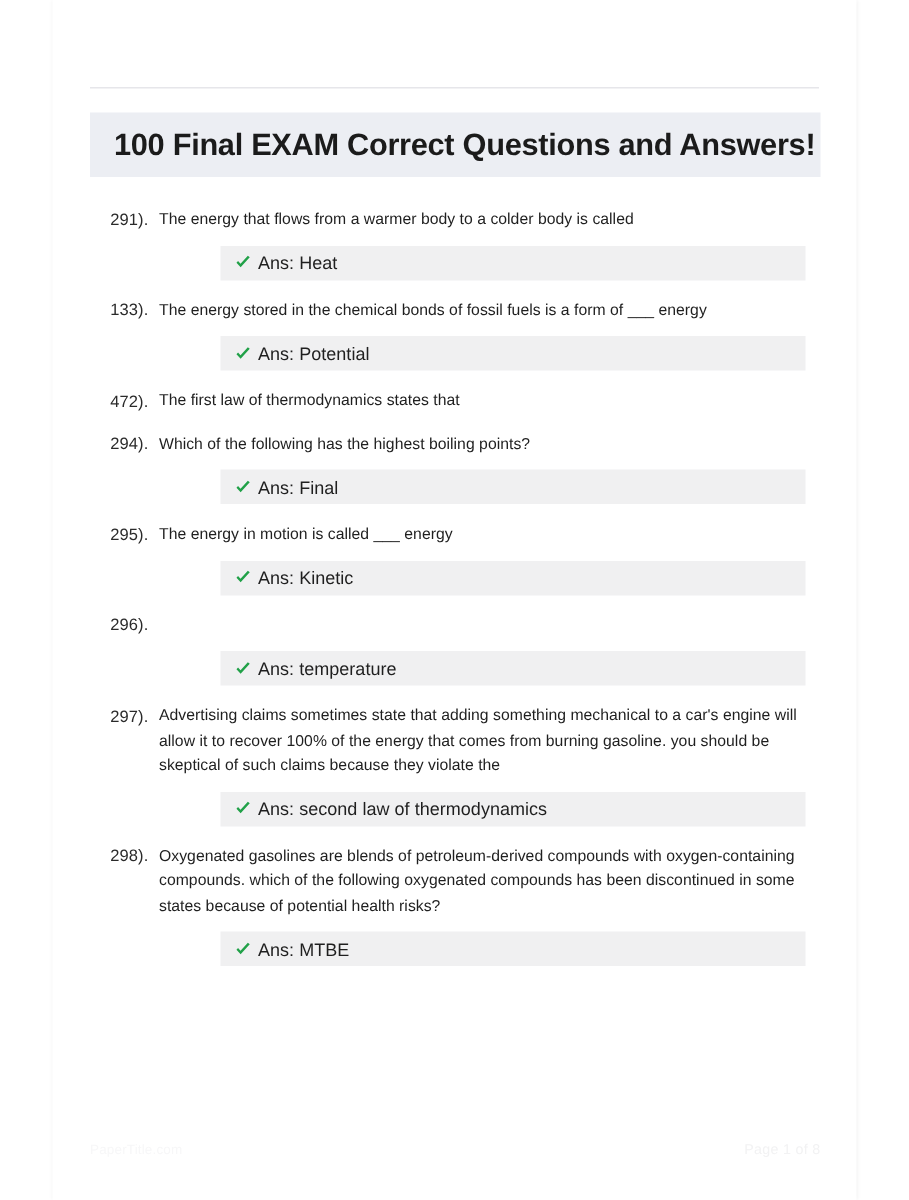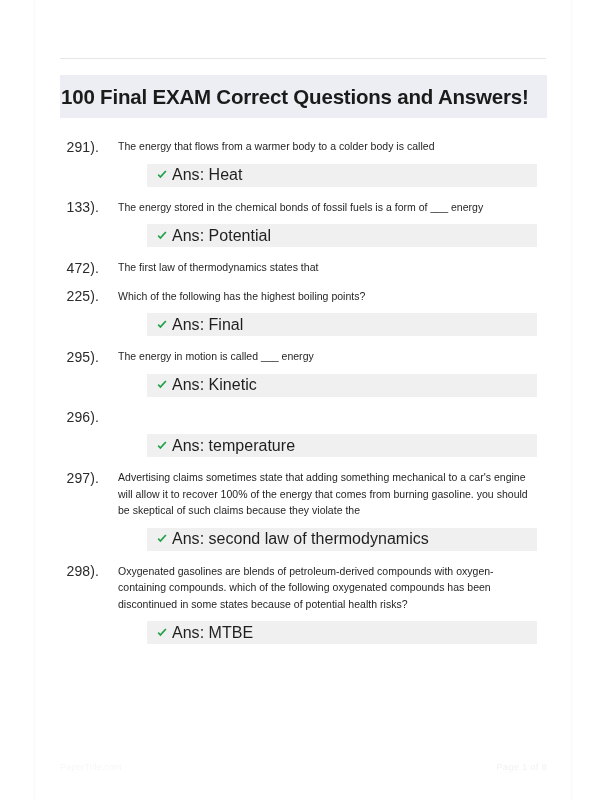--- a/index.html
+++ b/index.html
@@ -38,21 +38,21 @@
   .title-band {
     position: absolute;
     left: 25px;
     top: 75px;
     width: 487px;
     height: 43px;
     background: #eceef3;
     display: flex;
     align-items: center;
     box-sizing: border-box;
-    padding-left: 1px;
+    padding-left: 16px;
   }
 
   .title-text {
     font-size: 20.5px;
     font-weight: 600;
     color: #1b1b1b;
     letter-spacing: -0.2px;
     white-space: nowrap;
   }
 
@@ -72,35 +72,34 @@
     display: flex;
     align-items: flex-start;
   }
 
   .q-num {
     width: 71px;
     flex: 0 0 71px;
     text-align: right;
     padding-right: 7px;
     box-sizing: border-box;
-    font-size: 14px;
+    font-size: 11px;
     color: #2a2a2a;
     line-height: 16px;
     padding-top: 0.5px;
     letter-spacing: 0.1px;
   }
 
   .q-text {
     flex: 1 1 auto;
     padding-right: 38px;
     font-size: 10.5px;
     color: #1f1f1f;
     line-height: 16.5px;
     letter-spacing: 0.02px;
-    margin-left: 12px;
   }
 
   .ans-box {
     margin-left: 112px;
     margin-top: 9px;
     margin-right: 34px;
     background: #f0f0f1;
     height: 23px;
     display: flex;
     align-items: center;
@@ -110,21 +109,21 @@
 
   .check-icon {
     flex: 0 0 auto;
     width: 12px;
     height: 12px;
     margin-right: 4px;
     display: block;
   }
 
   .ans-text {
-    font-size: 16px;
+    font-size: 12px;
     color: #1f1f1f;
     line-height: 14px;
     letter-spacing: 0.02px;
   }
 
   .footer {
     position: absolute;
     left: 25px;
     bottom: 28px;
     width: 487px;
@@ -182,21 +181,21 @@
         </div>
       </div>
       <div class="qa-item">
         <div class="q-row">
           <div class="q-num">472).</div>
           <div class="q-text">The first law of thermodynamics states that</div>
         </div>
       </div>
       <div class="qa-item">
         <div class="q-row">
-          <div class="q-num">225).</div>
+          <div class="q-num">294).</div>
           <div class="q-text">Which of the following has the highest boiling points?</div>
         </div>
         <div class="ans-box">
           <svg class="check-icon" viewBox="0 0 16 16">
             <path d="M2.2 8.3 L5.9 12.2 L14 3.4 L12.3 2.1 L5.8 9.1 L3.6 6.7 Z" fill="#21a148"></path>
           </svg>
           <div class="ans-text">Ans: Final</div>
         </div>
       </div>
       <div class="qa-item">

